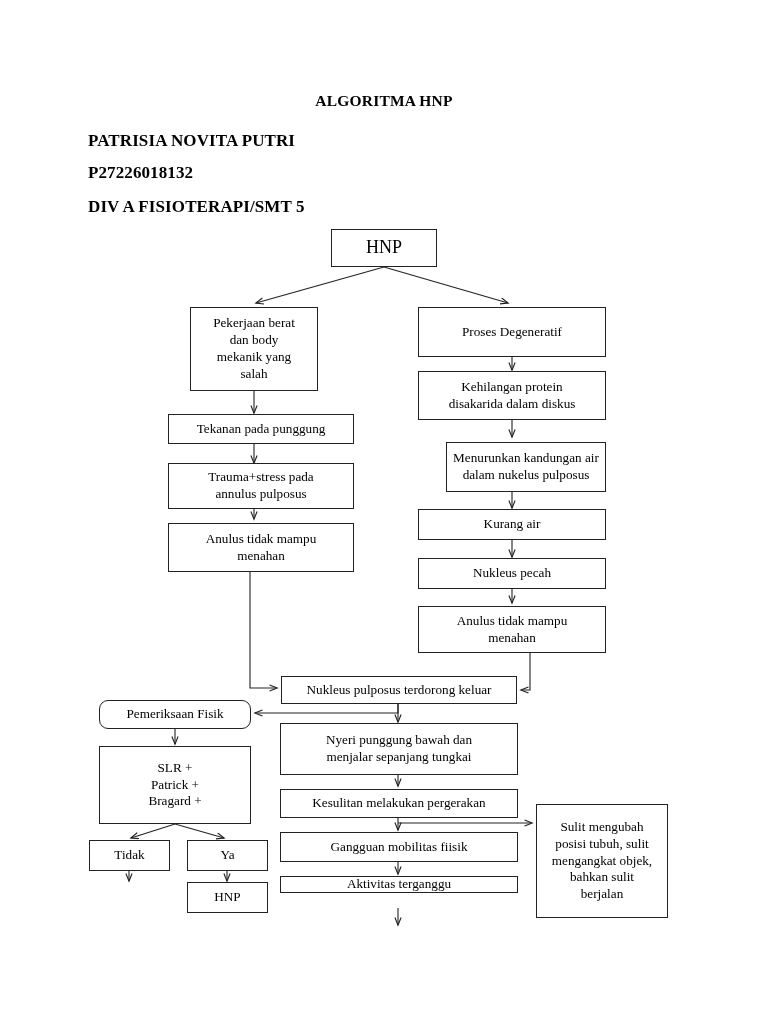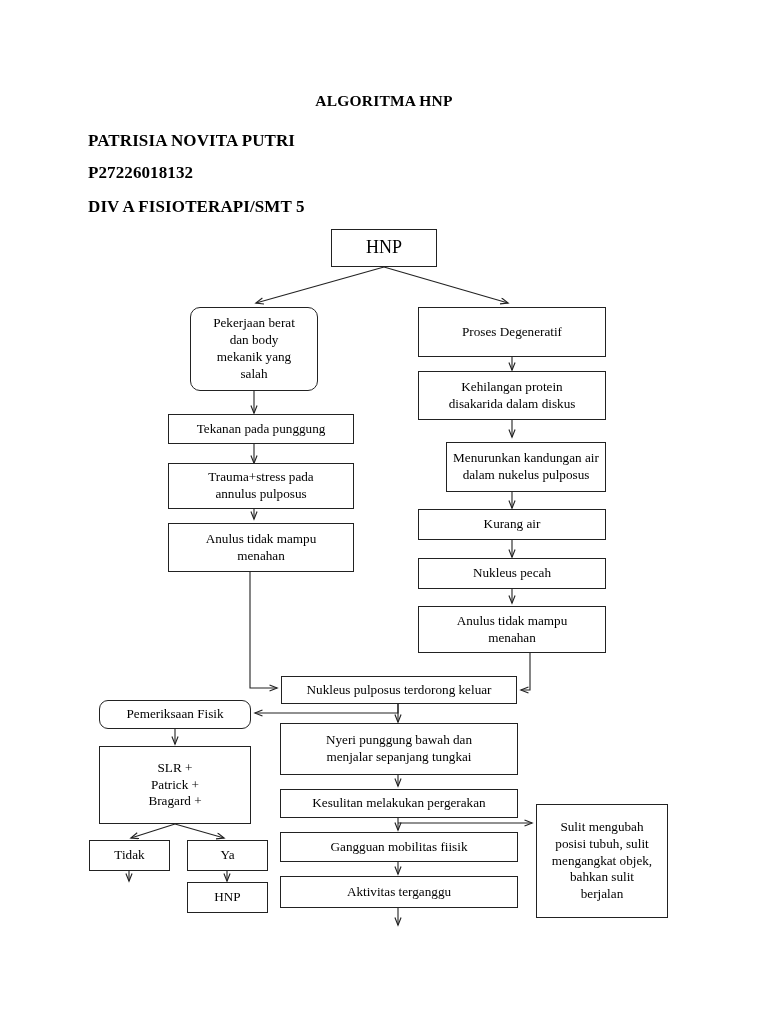--- a/index.html
+++ b/index.html
@@ -135,21 +135,21 @@
       <path d="M398,861 L398,874" marker-end="url(#ah)"></path>
 
       <path d="M398,908 L398,925" marker-end="url(#ah)"></path>
     </g>
   </svg>
 
   <div class="node node-hnp" style="left:331px; top:229px; width:106px; height:38px;">
     <span class="node-text">HNP</span>
   </div>
 
-  <div class="node" style="left:190px; top:307px; width:128px; height:84px;border-radius:10px;">
+  <div class="node" style="left:190px; top:307px; width:128px; height:84px;">
     <span class="node-text">Pekerjaan berat
 dan body
 mekanik yang
 salah</span>
   </div>
 
   <div class="node" style="left:418px; top:307px; width:188px; height:50px;">
     <span class="node-text">Proses Degeneratif</span>
   </div>
 
@@ -226,21 +226,21 @@
   </div>
 
   <div class="node" style="left:89px; top:840px; width:81px; height:31px;">
     <span class="node-text">Tidak</span>
   </div>
 
   <div class="node" style="left:187px; top:840px; width:81px; height:31px;">
     <span class="node-text">Ya</span>
   </div>
 
-  <div class="node" style="left:280px; top:876px; width:238px; height:32px;">
+  <div class="node" style="left:280px; top:876px; width:238px; height:17px;">
     <span class="node-text">Aktivitas terganggu</span>
   </div>
 
 
   <div class="node" style="left:187px; top:882px; width:81px; height:31px;">
     <span class="node-text">HNP</span>
   </div>
 
 </div>
 

